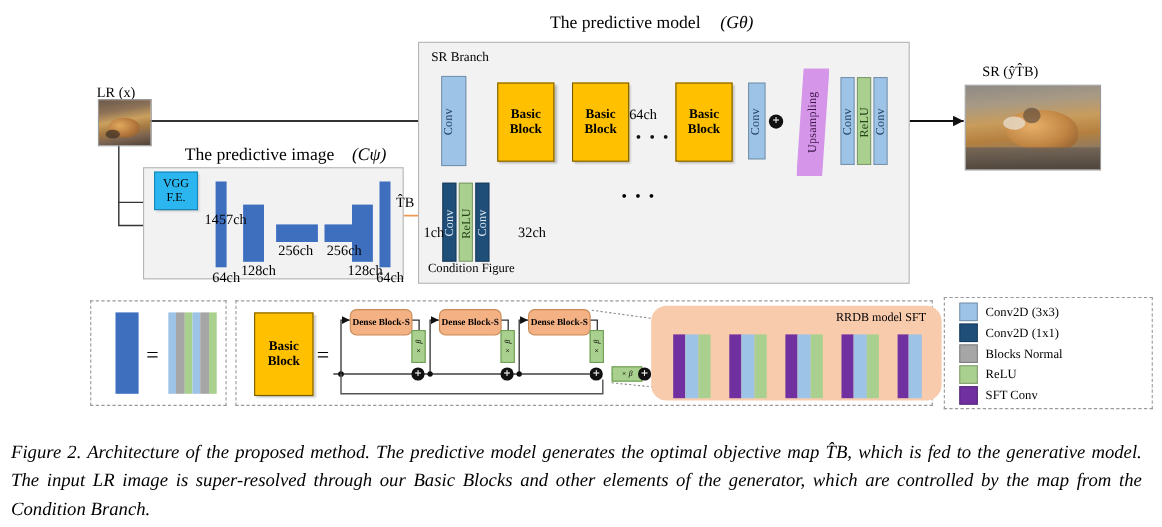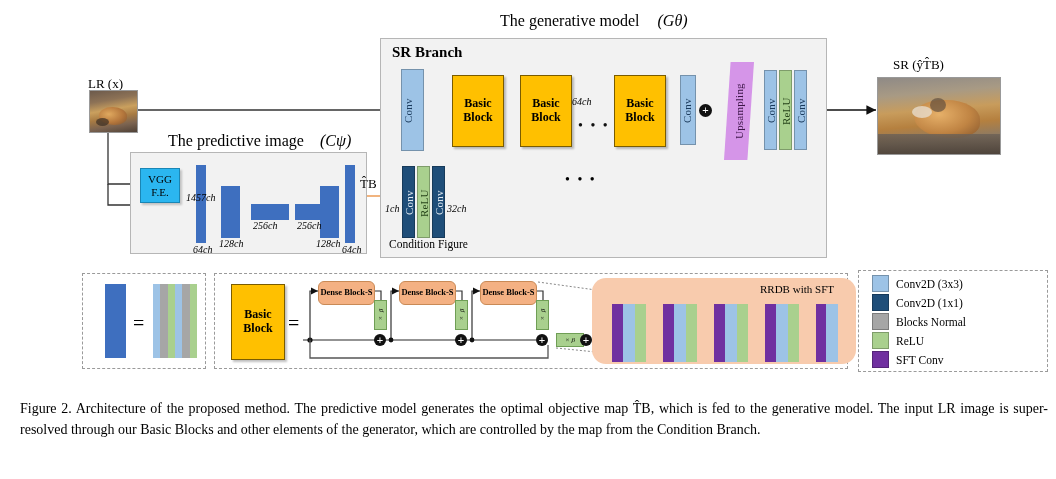--- a/index.html
+++ b/index.html
@@ -11,39 +11,39 @@
   .title{position:absolute;font-size:16px;font-family:"Liberation Serif",serif;white-space:nowrap;}
   .vbar{position:absolute;box-sizing:border-box;border:1px solid rgba(0,0,0,.25);}
   .vtext{position:absolute;writing-mode:vertical-rl;transform:rotate(180deg);
          font-size:11px;text-align:center;white-space:nowrap;
          font-family:"Liberation Serif",serif;letter-spacing:.2px;}
   .blockbox{position:absolute;background:#FFC000;border:1px solid #7a5c00;
             box-shadow:2px 2px 2px rgba(0,0,0,.25);
             display:flex;align-items:center;justify-content:center;
             font-weight:bold;font-size:12px;line-height:1.15;text-align:center;
             font-family:"Liberation Serif",serif;}
-  .chlabel{position:absolute;font-size:10px;font-family:"Liberation Serif",serif;white-space:nowrap;font-style:italic;}
+  .chlabel{position:absolute;font-size:13px;font-family:"Liberation Serif",serif;white-space:nowrap;}
   .imgbox{position:absolute;border:1px solid #999;overflow:hidden;}
   .dashbox{position:absolute;border:1.5px dashed #9a9a9a;box-sizing:border-box;}
   .eq{position:absolute;font-size:20px;font-family:"Liberation Serif",serif;}
   .dense{position:absolute;background:#F4B183;border:1px solid #c98a56;border-radius:6px;
          display:flex;align-items:center;justify-content:center;text-align:center;
          font-weight:bold;font-size:8.5px;line-height:1.15;font-family:"Liberation Serif",serif;}
   .betabox{position:absolute;background:#A9D08E;border:1px solid #6f9e55;
            font-size:7px;display:flex;align-items:center;justify-content:center;
            font-style:italic;font-family:"Liberation Serif",serif;}
   .betabox.vert{writing-mode:vertical-rl;transform:rotate(180deg);}
   .plus{position:absolute;border-radius:50%;background:#111;color:#fff;
         display:flex;align-items:center;justify-content:center;
         font-size:11px;line-height:1;font-family:"Liberation Sans",sans-serif;}
   .legend{position:absolute;display:flex;align-items:center;gap:7px;
           font-size:11.5px;font-family:"Liberation Serif",serif;}
   .legend .sw{width:15px;height:15px;display:inline-block;border:1px solid rgba(0,0,0,.25);}
-  .caption{position:absolute;left:20px;top:398px;width:1028px;font-size:14px;
-           line-height:1.52;text-align:justify;font-family:"Liberation Serif",serif;}
+  .caption{position:absolute;left:10px;top:398px;width:1028px;font-size:17px;
+           line-height:1.52;text-align:justify;font-family:"Liberation Serif",serif;font-style:italic;}
   .rrdb{position:absolute;background:#F8CBAD;border-radius:14px;}
   .rrdbtitle{position:absolute;font-size:11px;font-family:"Liberation Serif",serif;}
   .vgg{position:absolute;background:#2BB6F0;border:1px solid #1a86b5;
        box-shadow:2px 2px 2px rgba(0,0,0,.2);
        display:flex;align-items:center;justify-content:center;text-align:center;
        font-size:11px;line-height:1.15;font-family:"Liberation Serif",serif;}
   svg{position:absolute;left:0;top:0;pointer-events:none;}
   .ub{position:absolute;}
 </style>
 </head>
@@ -129,31 +129,31 @@
 
   <path d="M614,337 C616,300 650,295 664,336" stroke="#E8903A" stroke-width="1.8" fill="none" marker-end="url(#ar)"></path>
   <path d="M614,337 C612,288 690,284 714,334" stroke="#E8903A" stroke-width="1.8" fill="none"></path>
   <path d="M614,337 C608,280 730,278 766,332" stroke="#E8903A" stroke-width="1.8" fill="none"></path>
   <path d="M665,337 C668,302 702,296 715,335" stroke="#6FA84F" stroke-width="1.8" fill="none"></path>
   <path d="M665,337 C662,288 742,285 766,333" stroke="#6FA84F" stroke-width="1.8" fill="none"></path>
   <path d="M716,337 C719,304 752,299 766,335" stroke="#4573C4" stroke-width="1.8" fill="none"></path>
 </svg>
 
 <div class="title" style="left:500px;top:12px;">
-  <span>The generative model</span>
+  <span>The predictive model</span>
   <span style="margin-left:14px;font-style:italic;">(Gθ)</span>
 </div>
 
 <div class="title" style="left:168px;top:132px;">
   <span>The predictive image</span>
   <span style="margin-left:12px;font-style:italic;">(Cψ)</span>
 </div>
 
 <div class="panel" style="left:380px;top:38px;width:445px;height:218px;"></div>
-<div class="panel-label" style="left:392px;top:44px;font-size:15px;font-weight:bold;">SR Branch</div>
+<div class="panel-label" style="left:392px;top:44px;font-size:12px;">SR Branch</div>
 <div class="panel-label" style="left:389px;top:238px;font-size:11.5px;">Condition Figure</div>
 
 <div class="vbar" style="left:401px;top:69px;width:23px;height:82px;background:#9DC3E6;">
   <div class="vtext" style="left:0;top:0;width:23px;height:82px;color:#1a3a5c;">Conv</div>
 </div>
 
 <div class="blockbox" style="left:452px;top:75px;width:50px;height:70px;">
   <span>Basic Block</span>
 </div>
 <div class="blockbox" style="left:520px;top:75px;width:50px;height:70px;">
@@ -189,26 +189,26 @@
 <div class="vbar" style="left:402px;top:166px;width:13px;height:72px;background:#1F4E79;">
   <div class="vtext" style="left:0;top:0;width:13px;height:72px;color:#dfe9f2;">Conv</div>
 </div>
 <div class="vbar" style="left:417px;top:166px;width:13px;height:72px;background:#A9D08E;">
   <div class="vtext" style="left:0;top:0;width:13px;height:72px;color:#26431a;">ReLU</div>
 </div>
 <div class="vbar" style="left:432px;top:166px;width:13px;height:72px;background:#1F4E79;">
   <div class="vtext" style="left:0;top:0;width:13px;height:72px;color:#dfe9f2;">Conv</div>
 </div>
 <div class="chlabel" style="left:385px;top:203px;">1ch</div>
-<div class="chlabel" style="left:447px;top:203px;text-align:center;">32ch</div>
+<div class="chlabel" style="left:471px;top:203px;text-align:center;">32ch</div>
 <div class="abs" style="left:565px;top:172px;font-size:14px;letter-spacing:2px;">• • •</div>
 
 <div class="panel" style="left:130px;top:152px;width:235px;height:100px;"></div>
 
-<div class="vgg" style="left:140px;top:168px;width:38px;height:33px;">
+<div class="vgg" style="left:140px;top:156px;width:38px;height:33px;">
   <span style="display:block;">
     <span style="display:block;">VGG</span>
     <span style="display:block;">F.E.</span>
   </span>
 </div>
 
 <div class="vbar" style="left:196px;top:165px;width:10px;height:78px;background:#3E6FBF;border:none;"></div>
 <div class="vbar" style="left:221px;top:186px;width:19px;height:52px;background:#3E6FBF;border:none;"></div>
 <div class="vbar" style="left:251px;top:204px;width:38px;height:16px;background:#3E6FBF;border:none;"></div>
 <div class="vbar" style="left:295px;top:204px;width:38px;height:16px;background:#3E6FBF;border:none;"></div>
@@ -275,21 +275,21 @@
 <div class="betabox vert" style="left:455px;top:300px;width:11px;height:28px;">× β</div>
 <div class="betabox vert" style="left:536px;top:300px;width:11px;height:28px;">× β</div>
 <div class="betabox" style="left:556px;top:333px;width:26px;height:12px;">× β</div>
 
 <div class="plus" style="left:374px;top:334px;width:12px;height:12px;">+</div>
 <div class="plus" style="left:455px;top:334px;width:12px;height:12px;">+</div>
 <div class="plus" style="left:536px;top:334px;width:12px;height:12px;">+</div>
 <div class="plus" style="left:580px;top:334px;width:12px;height:12px;">+</div>
 
 <div class="rrdb" style="left:592px;top:278px;width:264px;height:86px;"></div>
-<div class="rrdbtitle" style="left:760px;top:283px;">RRDB with SFT</div>
+<div class="rrdbtitle" style="left:760px;top:283px;">RRDB model SFT</div>
 
 <div class="abs" style="left:612px;top:304px;width:34px;height:58px;display:flex;">
   <div style="flex:1;background:#7030A0;"></div>
     <div style="flex:1.2;background:#9DC3E6;"></div>
     <div style="flex:1;background:#A9D08E;"></div>
 </div>
 <div class="abs" style="left:663px;top:304px;width:34px;height:58px;display:flex;">
   <div style="flex:1;background:#7030A0;"></div>
     <div style="flex:1.2;background:#9DC3E6;"></div>
     <div style="flex:1;background:#A9D08E;"></div>

